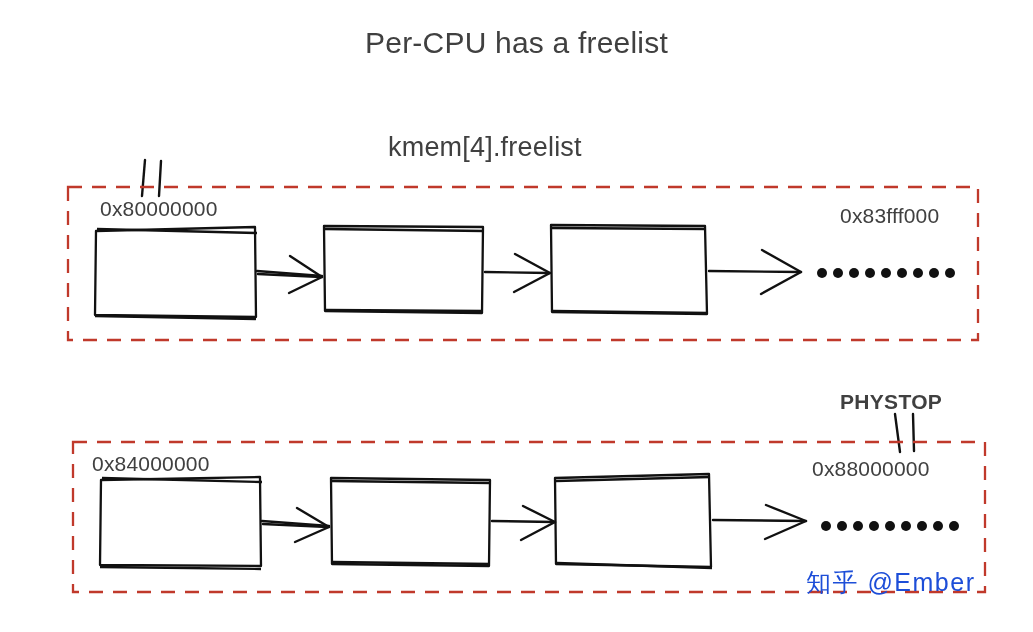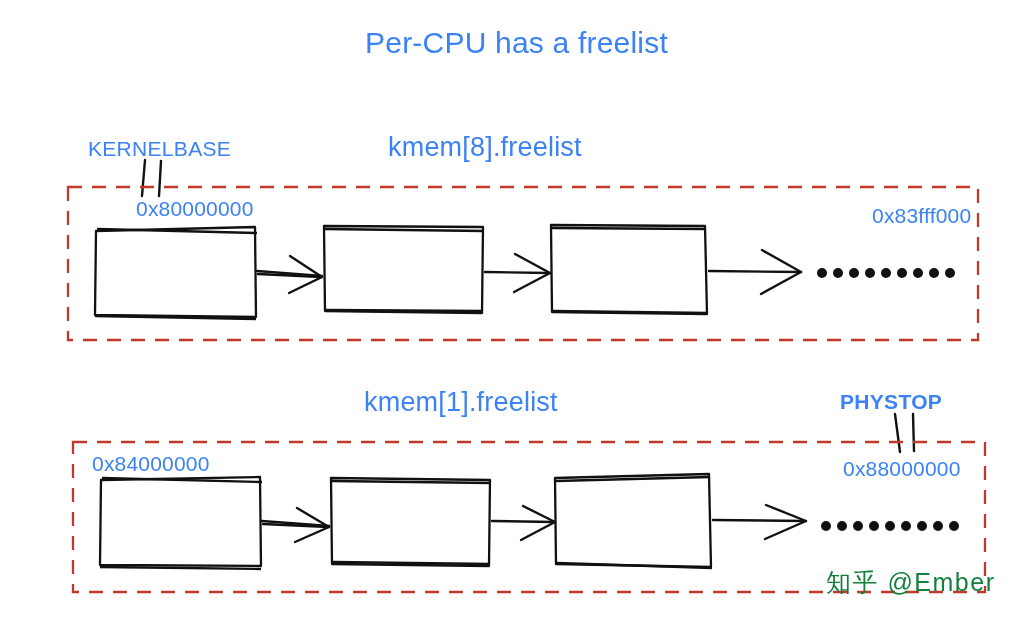--- a/index.html
+++ b/index.html
@@ -21,21 +21,21 @@
   .svg-layer {
     position: absolute;
     left: 0;
     top: 0;
     width: 1033px;
     height: 632px;
   }
   .txt {
     position: absolute;
     white-space: nowrap;
-    color: #3b82f6;
+    color: #404040;
     line-height: 1;
   }
   #page-title {
     left: 0;
     top: 28px;
     width: 1033px;
     text-align: center;
     font-size: 30px;
     letter-spacing: 0.2px;
   }
@@ -48,34 +48,33 @@
   .marker-label {
     font-size: 21px;
     letter-spacing: 0.3px;
   }
   #kernelbase-label { left: 88px; top: 138px; }
   #phystop-label   { left: 840px; top: 391px; font-weight: bold; }
   .addr-label {
     font-size: 21px;
     letter-spacing: 0.2px;
   }
-  #addr-0x80000000 { left: 100px; top: 198px; margin-left: 36px; }
-  #addr-0x83fff000 { left: 840px; top: 205px; margin-left: 32px; }
+  #addr-0x80000000 { left: 100px; top: 198px; }
+  #addr-0x83fff000 { left: 840px; top: 205px; }
   #addr-0x84000000 { left: 92px; top: 453px; }
-  #addr-0x88000000 { left: 843px; top: 458px; }
+  #addr-0x88000000 { left: 812px; top: 458px; }
   #watermark {
     position: absolute;
     left: 806px;
     top: 566px;
     font-size: 25px;
-    color: #15803d;
+    color: #1d4ed8;
     letter-spacing: 1.5px;
     white-space: nowrap;
     user-select: none;
-    margin-left: 20px;
   }
 </style>
 </head>
 <body>
 
 <div id="canvas">
 
   <svg class="svg-layer" viewBox="0 0 1033 632" xmlns="http://www.w3.org/2000/svg">
 
     <g stroke="#111111" stroke-width="2.4" stroke-linecap="round">
@@ -172,29 +171,27 @@
       <circle cx="890" cy="526" r="5"></circle>
       <circle cx="906" cy="526" r="5"></circle>
       <circle cx="922" cy="526" r="5"></circle>
       <circle cx="938" cy="526" r="5"></circle>
       <circle cx="954" cy="526" r="5"></circle>
     </g>
   </svg>
 
   <div class="txt" id="page-title">Per-CPU has a freelist</div>
 
-  <div class="txt marker-label" id="kernelbase-label">KERNELBASE</div>
 
-  <div class="txt region-title" id="kmem0-title">kmem[8].freelist</div>
+  <div class="txt region-title" id="kmem0-title">kmem[4].freelist</div>
 
   <div class="txt addr-label" id="addr-0x80000000">0x80000000</div>
 
   <div class="txt addr-label" id="addr-0x83fff000">0x83fff000</div>
 
-  <div class="txt region-title" id="kmem1-title">kmem[1].freelist</div>
 
   <div class="txt marker-label" id="phystop-label">PHYSTOP</div>
 
   <div class="txt addr-label" id="addr-0x84000000">0x84000000</div>
 
   <div class="txt addr-label" id="addr-0x88000000">0x88000000</div>
 
   <div id="watermark">知乎 @Ember</div>
 
 </div>

